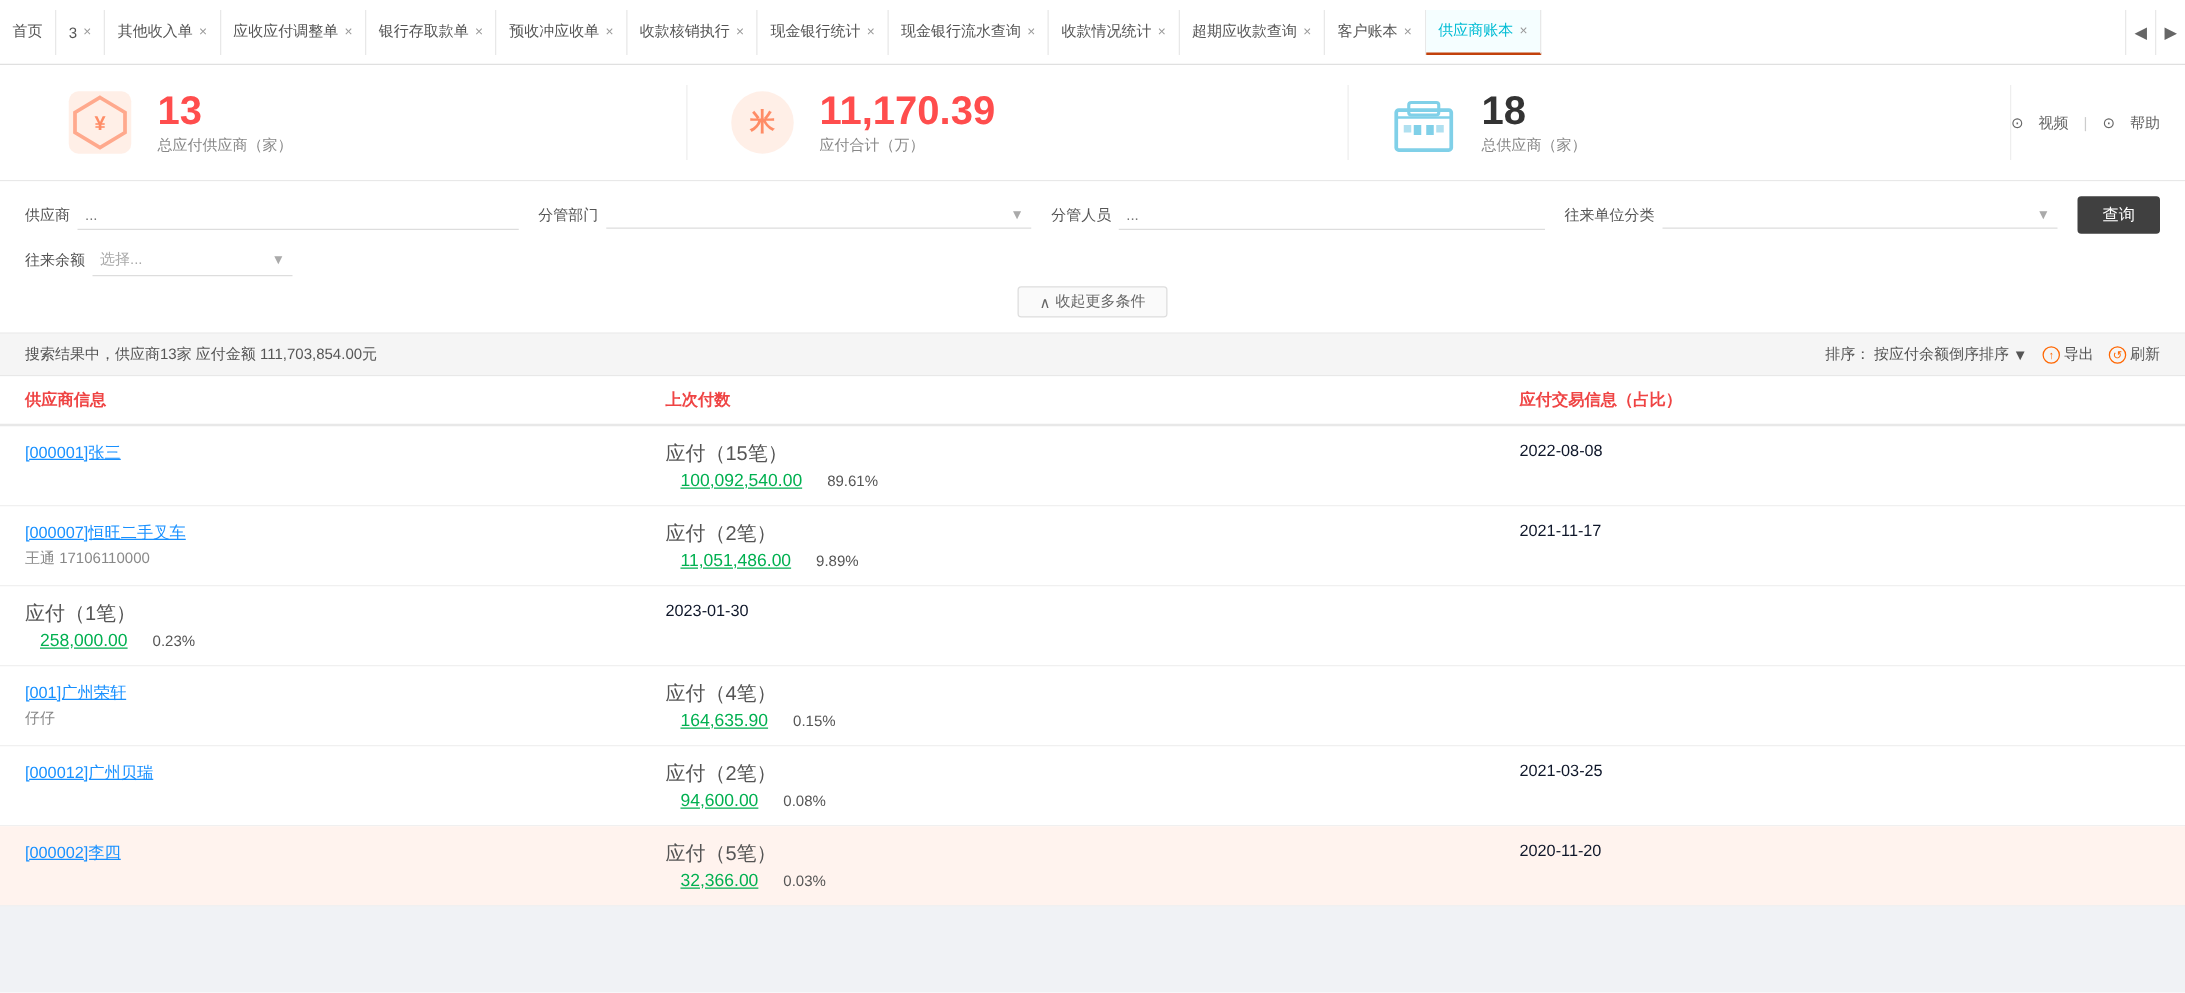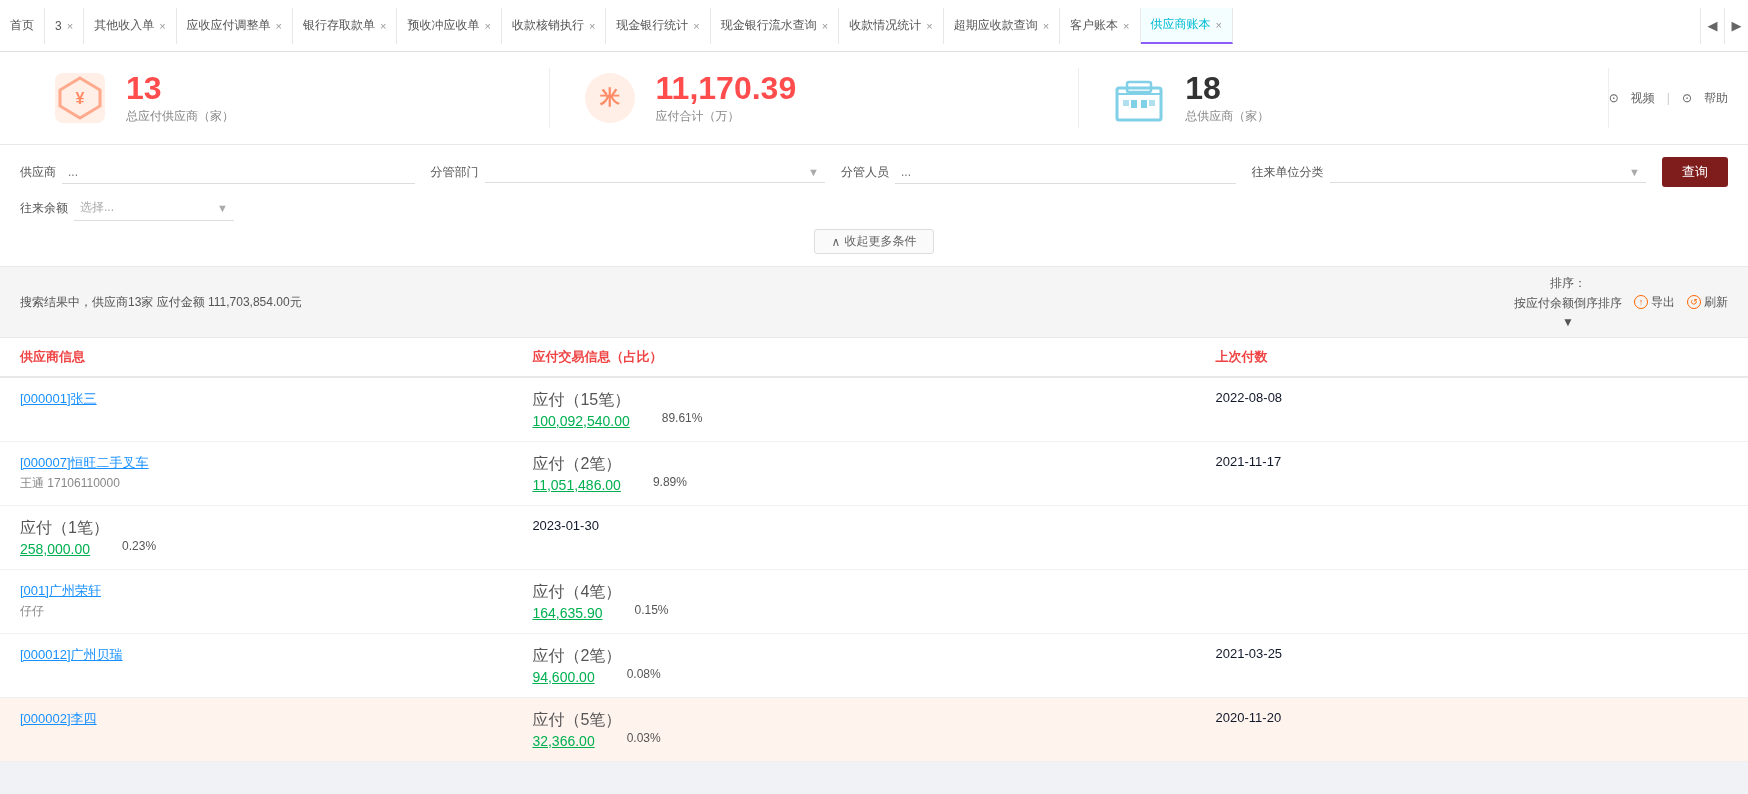--- a/index.html
+++ b/index.html
@@ -8,21 +8,21 @@
     
     .top-nav {
       display: flex; align-items: center; background: #fff; border-bottom: 1px solid #e0e0e0;
       height: 52px; overflow: hidden;
     }
     .nav-tab {
       display: flex; align-items: center; padding: 0 10px; height: 36px; white-space: nowrap;
       border-right: 1px solid #e8e8e8; cursor: pointer; font-size: 12px; color: #555;
       flex-shrink: 0;
     }
-    .nav-tab.active { color: #00bcd4; border-bottom: 2px solid #8b5cf6; background: #f5feff; }
+    .nav-tab.active { color: #00bcd4; border-bottom: 2px solid #c2410c; background: #f5feff; }
     .nav-tab .close-btn { margin-left: 5px; color: #999; cursor: pointer; font-size: 11px; }
     .nav-arrows { display: flex; margin-left: auto; }
     .nav-arrow { width: 24px; height: 36px; display: flex; align-items: center; justify-content: center; cursor: pointer; border-left: 1px solid #e8e8e8; color: #666; }
 
     
     .stats-header {
       display: flex; align-items: stretch; background: #fff; border-bottom: 1px solid #e8e8e8;
       padding: 16px 20px; gap: 0;
     }
     .stat-card {
@@ -53,56 +53,56 @@
       flex: 1; border: none; border-bottom: 1px solid #ddd; outline: none; padding: 4px 6px;
       font-size: 12px; color: #aaa; background: transparent;
     }
     .filter-select {
       flex: 1; display: flex; align-items: center; justify-content: space-between;
       border: none; border-bottom: 1px solid #ddd; padding: 4px 6px; cursor: pointer;
     }
     .filter-select .placeholder { color: #aaa; font-size: 12px; }
     .filter-select .arrow { color: #aaa; font-size: 11px; }
     .btn-query {
-      background: #7f1d1d; color: #fff; border: none; padding: 6px 20px; border-radius: 3px;
+      background: #404040; color: #fff; border: none; padding: 6px 20px; border-radius: 3px;
       cursor: pointer; font-size: 13px; white-space: nowrap;
     }
     .collapse-btn {
       display: flex; align-items: center; justify-content: center; gap: 4px;
       width: 120px; margin: 8px auto 0; cursor: pointer; color: #666; font-size: 12px;
       border: 1px solid #ddd; border-radius: 3px; padding: 3px 0; background: #fafafa;
     }
 
     
     .results-bar {
       display: flex; align-items: center; padding: 8px 20px; background: #f5f5f5;
       border-bottom: 1px solid #e8e8e8; font-size: 12px; color: #555;
     }
     .results-bar .sort-area { margin-left: auto; display: flex; align-items: center; gap: 12px; }
-    .sort-btn { display: flex; align-items: center; gap: 3px; cursor: pointer; color: #555; font-size: 12px; flex-direction: column; }
+    .sort-btn { display: flex; align-items: center; gap: 3px; cursor: pointer; color: #555; font-size: 12px; }
     .action-btn { display: flex; align-items: center; gap: 3px; cursor: pointer; color: #555; font-size: 12px; }
     .action-btn .icon-circle { width: 14px; height: 14px; border-radius: 50%; border: 1px solid #f60; display: flex; align-items: center; justify-content: center; font-size: 9px; color: #f60; }
 
     
     .table-container { background: #fff; }
     .table-header {
       display: grid; grid-template-columns: 1.5fr 2fr 1.5fr;
       padding: 10px 20px; border-bottom: 2px solid #e8e8e8; font-size: 13px; font-weight: 600; color: #ef4444;
     }
     .table-row {
       display: grid; grid-template-columns: 1.5fr 2fr 1.5fr;
       padding: 12px 20px; border-bottom: 1px solid #f0f0f0; align-items: start;
     }
     .table-row.highlighted { background: #fff3ee; }
     .supplier-link { color: #1890ff; text-decoration: underline; cursor: pointer; font-size: 13px; }
     .supplier-contact { color: #888; font-size: 12px; margin-top: 3px; }
     .transaction-label { font-size: 16px; color: #555; }
     .transaction-amount { color: #00b050; font-size: 14px; font-weight: 500; text-decoration: underline; cursor: pointer; margin-top: 2px; }
     .transaction-pct { color: #555; font-size: 12px; margin-left: 20px; }
-    .transaction-row { display: flex; align-items: flex-start; gap: 12px; }
+    .transaction-row { display: flex; align-items: flex-end; gap: 0; margin-left: 12px; }
     .last-payment { color: #0f172a; font-size: 13px; }
 
     .main-content { position: relative; }
   </style>
 </head>
 <body>
 
 <div class="top-nav">
   <div class="nav-tab">
     <span>首页</span>
@@ -273,22 +273,22 @@
     <div class="action-btn">
       <div class="icon-circle">↺</div>
       <span>刷新</span>
     </div>
   </div>
 </div>
 
 <div class="table-container main-content">
   <div class="table-header">
     <span>供应商信息</span>
+    <span>上次付数</span>
     <span>应付交易信息（占比）</span>
-    <span>上次付数</span>
   </div>
 
   <div class="table-row">
     <div>
       <a class="supplier-link">
         <span>[000001]张三</span>
       </a>
     </div>
     <div>
       <div class="transaction-label">应付（15笔）</div>

